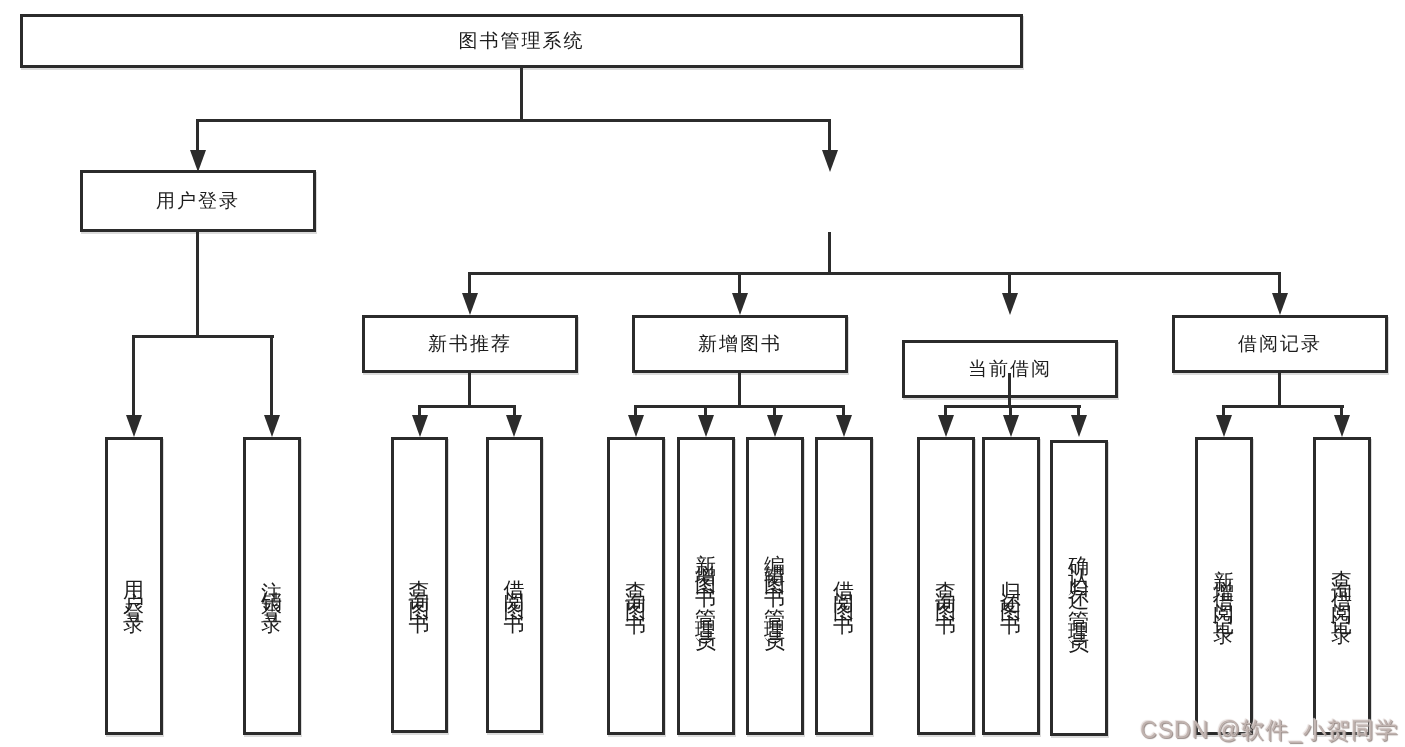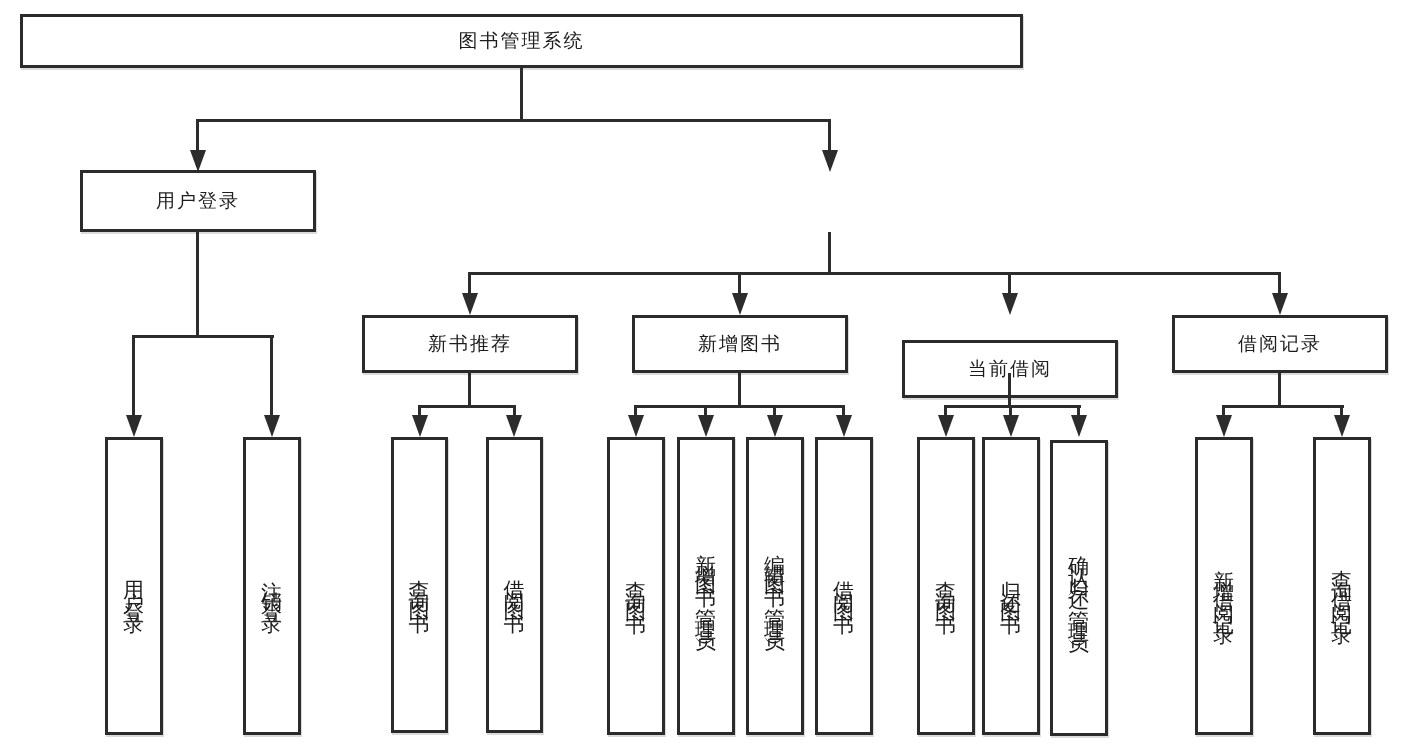--- a/index.html
+++ b/index.html
@@ -189,14 +189,15 @@
     <span class="vtext">确认归还（管理员）</span>
   </div>
 
   <div class="vbox" style="left:1195px; top:437px; width:58px; height:298px;">
     <span class="vtext">新增借阅记录</span>
   </div>
   <div class="vbox" style="left:1313px; top:437px; width:58px; height:298px;">
     <span class="vtext">查询借阅记录</span>
   </div>
 
+  <div class="watermark">CSDN @软件_小贺同学</div>
 
 </div>
 
 </body></html>

